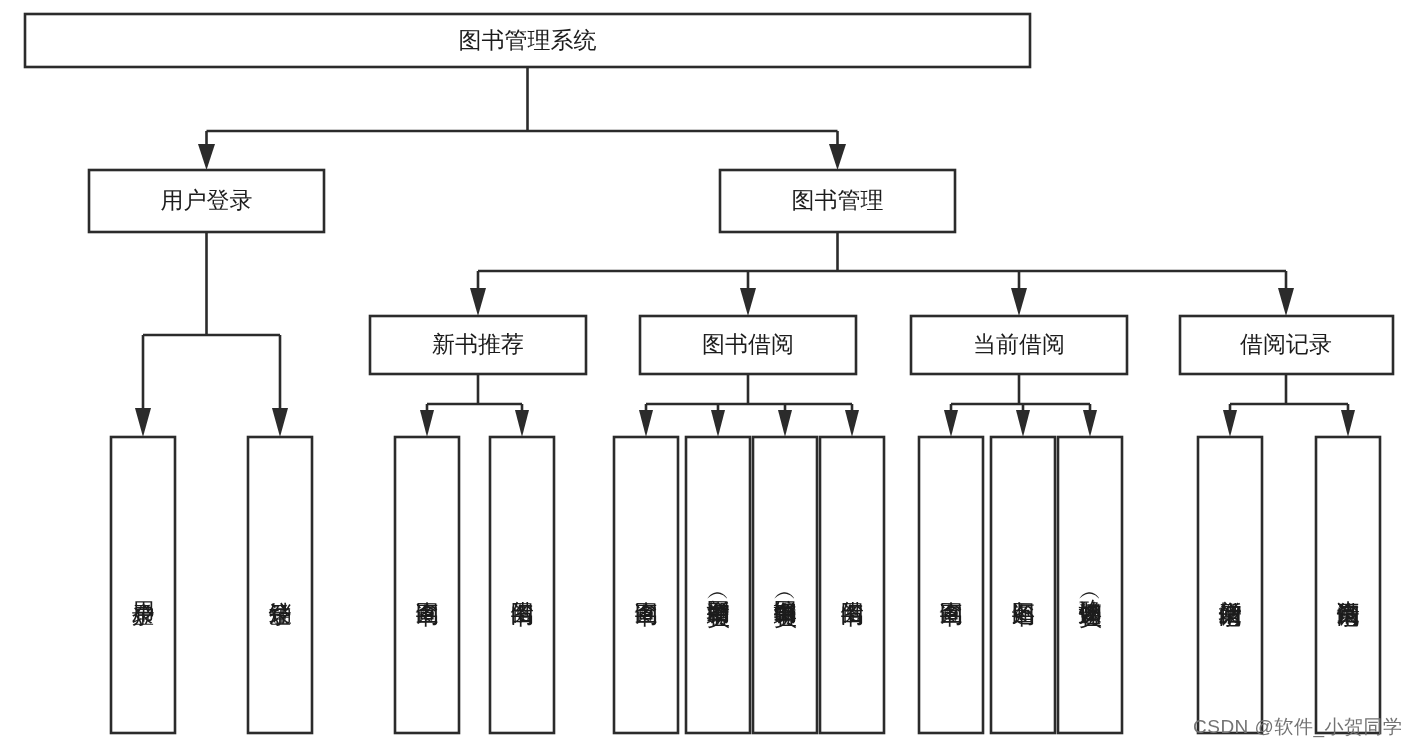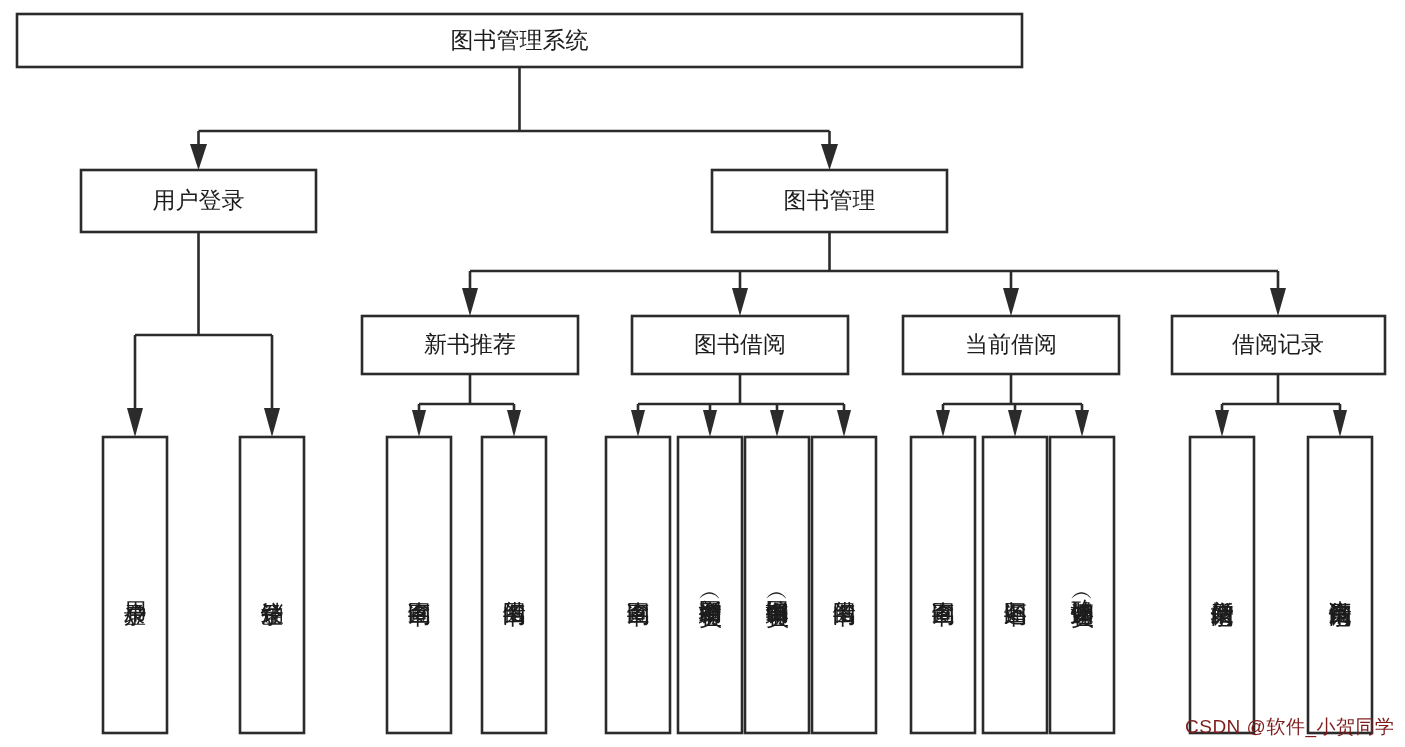--- a/index.html
+++ b/index.html
@@ -9,21 +9,21 @@
   }
   body {
     width: 1405px;
     height: 747px;
     font-family: "Liberation Sans", "DejaVu Sans", sans-serif;
     overflow: hidden;
     position: relative;
   }
   #diagram-root {
     position: absolute;
-    left: 0;
+    left: 8px;
     top: 0;
     width: 1235px;
     height: 747px;
   }
   svg.flowchart {
     display: block;
     width: 1405px;
     height: 747px;
   }
   .node-rect {
@@ -69,21 +69,21 @@
     align-items: center;
     justify-content: center;
     pointer-events: none;
   }
   .watermark {
     position: absolute;
     left: 1185px;
     top: 714px;
     font-family: "Liberation Sans", "DejaVu Sans", sans-serif;
     font-size: 19px;
-    color: #7f1d1d;
+    color: #737373;
     white-space: nowrap;
     letter-spacing: 0.5px;
   }
 </style>
 </head>
 <body>
 
 <div id="diagram-root">
 
   <svg class="flowchart" viewBox="0 0 1405 747">

